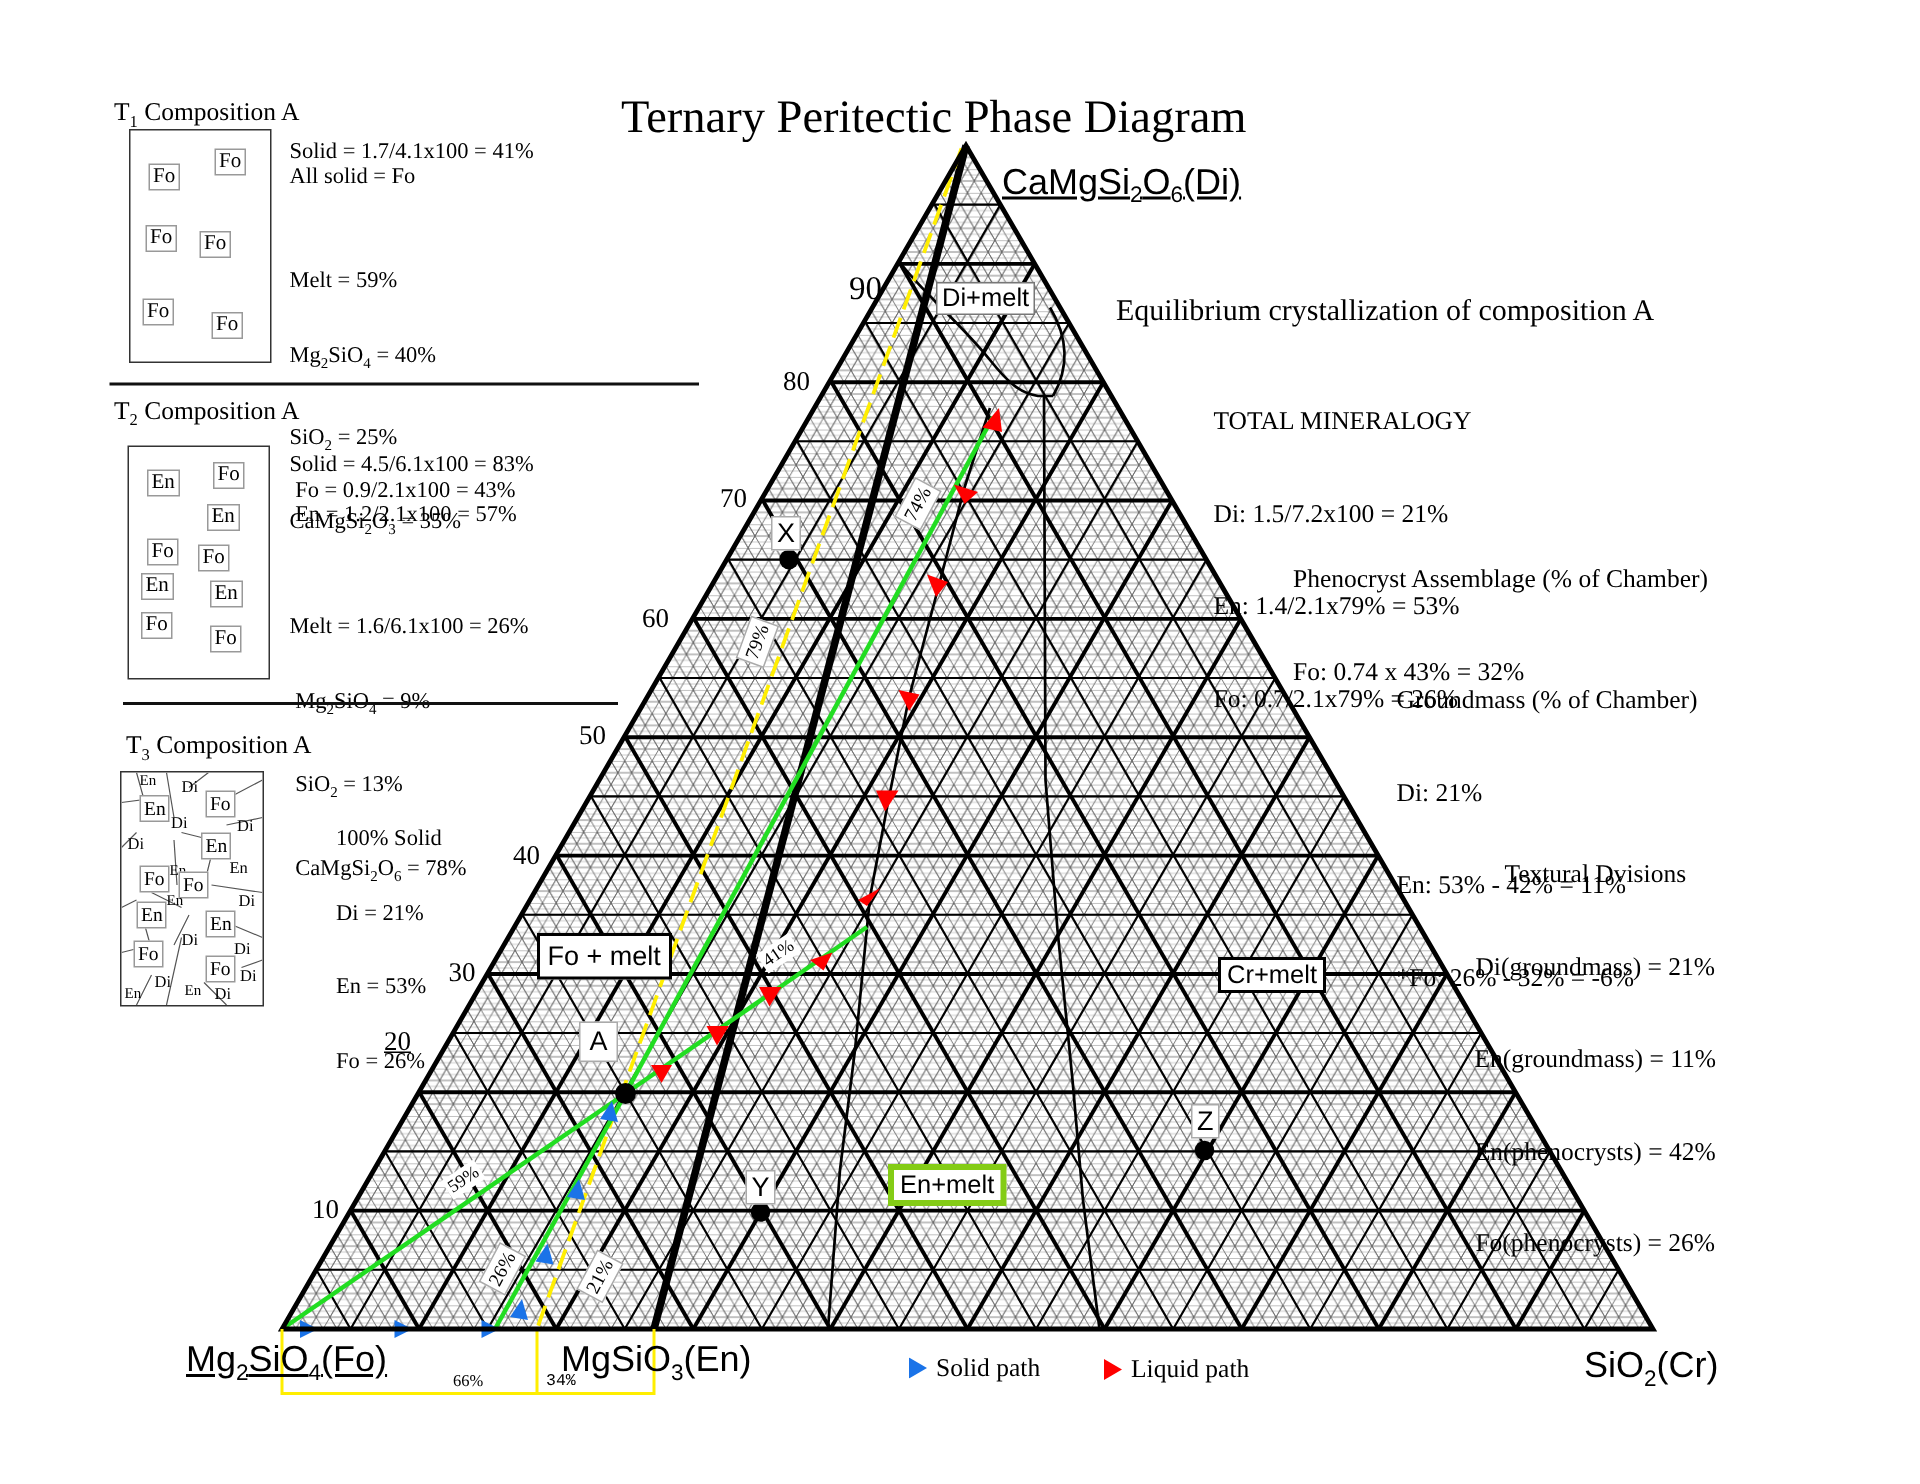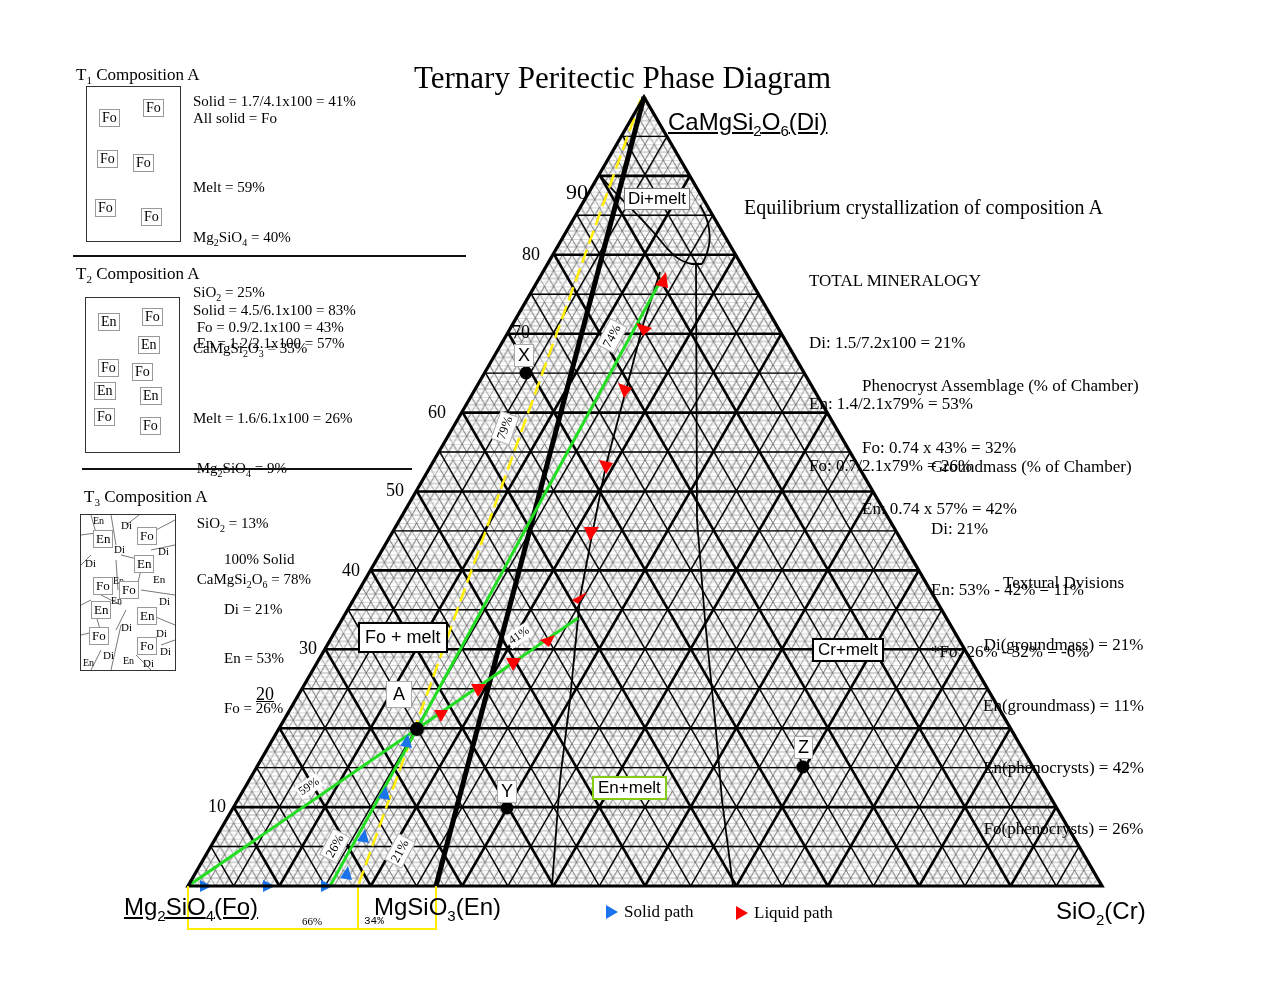--- a/index.html
+++ b/index.html
@@ -168,31 +168,31 @@
   <polyline points="188,886 188,929 436,929 436,886" fill="none" stroke="#ffee00" stroke-width="2"></polyline>
 </svg>
 
 <div class="abs vlabel" style="left:668px; top:108px;text-decoration:underline;"><span>CaMgSi</span><sub>2</sub><span>O</span><sub>6</sub><span>(Di)</span></div>
 <div class="abs vlabel" style="left:124px; top:893px;text-decoration:underline;"><span>Mg</span><sub>2</sub><span>SiO</span><sub>4</sub><span>(Fo)</span></div>
 <div class="abs vlabel" style="left:374px; top:893px;"><span>MgSiO</span><sub>3</sub><span>(En)</span></div>
 <div class="abs vlabel" style="left:1056px; top:897px;"><span>SiO</span><sub>2</sub><span>(Cr)</span></div>
 
 <div class="abs serif" style="left:566px; top:163px; font-size:22px;margin-top:16px;">90</div>
 <div class="abs serif" style="left:522px; top:244px; font-size:18px;">80</div>
-<div class="abs serif" style="left:480px; top:322px; font-size:18px;margin-left:32px;">70</div>
+<div class="abs serif" style="left:480px; top:322px; font-size:18px;">70</div>
 <div class="abs serif" style="left:428px; top:402px; font-size:18px;">60</div>
 <div class="abs serif" style="left:386px; top:480px; font-size:18px;">50</div>
 <div class="abs serif" style="left:342px; top:560px; font-size:18px;">40</div>
 <div class="abs serif" style="left:299px; top:638px; font-size:18px;">30</div>
 <div class="abs serif" style="left:256px; top:684px; font-size:18px;text-decoration:underline;">20</div>
 <div class="abs serif" style="left:208px; top:796px; font-size:18px;">10</div>
 
 <div class="abs sans" style="left:624px; top:188px; font-size:17px; background:#fff; border:1px solid #777; padding:0 3px;">Di+melt</div>
 <div class="abs sans" style="left:358px; top:622px; font-size:18px; background:#fff; border:2px solid #000; padding:3px 5px;">Fo + melt</div>
-<div class="abs sans" style="left:592px; top:776px; font-size:17px; background:#fff; border:2px solid #84cc16; padding:0 4px;">En+melt</div>
+<div class="abs sans" style="left:592px; top:776px; font-size:17px; background:#fff; border:4px solid #84cc16; padding:0 4px;">En+melt</div>
 <div class="abs sans" style="left:812px; top:638px; font-size:17px; background:#fff; border:2px solid #000; padding:0 4px;">Cr+melt</div>
 
 <div class="abs sans" style="left:386px; top:681px; font-size:18px; background:#fff; border:1px solid #aaa; padding:2px 6px;">A</div>
 <div class="abs sans" style="left:514px; top:344px; font-size:18px; background:#fff; border:1px solid #aaa; padding:0 3px;">X</div>
 <div class="abs sans" style="left:497px; top:780px; font-size:18px; background:#fff; border:1px solid #aaa; padding:0 3px;">Y</div>
 <div class="abs sans" style="left:794px; top:736px; font-size:18px; background:#fff; border:1px solid #aaa; padding:0 3px;">Z</div>
 
 <div class="abs serif" style="left:296px; top:779px; font-size:12px; background:#fff; padding:0 2px; transform:rotate(-34deg);">59%</div>
 <div class="abs serif" style="left:320px; top:836px; font-size:13px; background:#fff; border:1px solid #aaa; padding:1px 2px; transform:rotate(-62deg);">26%</div>
 <div class="abs serif" style="left:385px; top:841px; font-size:13px; background:#fff; border:1px solid #aaa; padding:1px 2px; transform:rotate(-62deg);">21%</div>
@@ -300,21 +300,20 @@
 <div class="abs rblock" style="left:809px; top:230px;">
   <div>TOTAL MINERALOGY</div>
   <div>Di: 1.5/7.2x100 = 21%</div>
   <div>En: 1.4/2.1x79% = 53%</div>
   <div>Fo: 0.7/2.1x79% = 26%</div>
 </div>
 
 <div class="abs rblock" style="left:862px; top:335px;">
   <div>Phenocryst Assemblage (% of Chamber)</div>
   <div>Fo: 0.74 x 43% = 32%</div>
-  <div>En: 0.74 x 57% = 42%</div>
 </div>
 
 <div class="abs rblock" style="left:931px; top:416px;">
   <div>Groundmass (% of Chamber)</div>
   <div>Di: 21%</div>
   <div>En: 53% - 42% = 11%</div>
   <div>*Fo: 26% - 32% = -6%</div>
 </div>
 
 <div class="abs rblock" style="left:983px; top:532px;text-align:center;">

